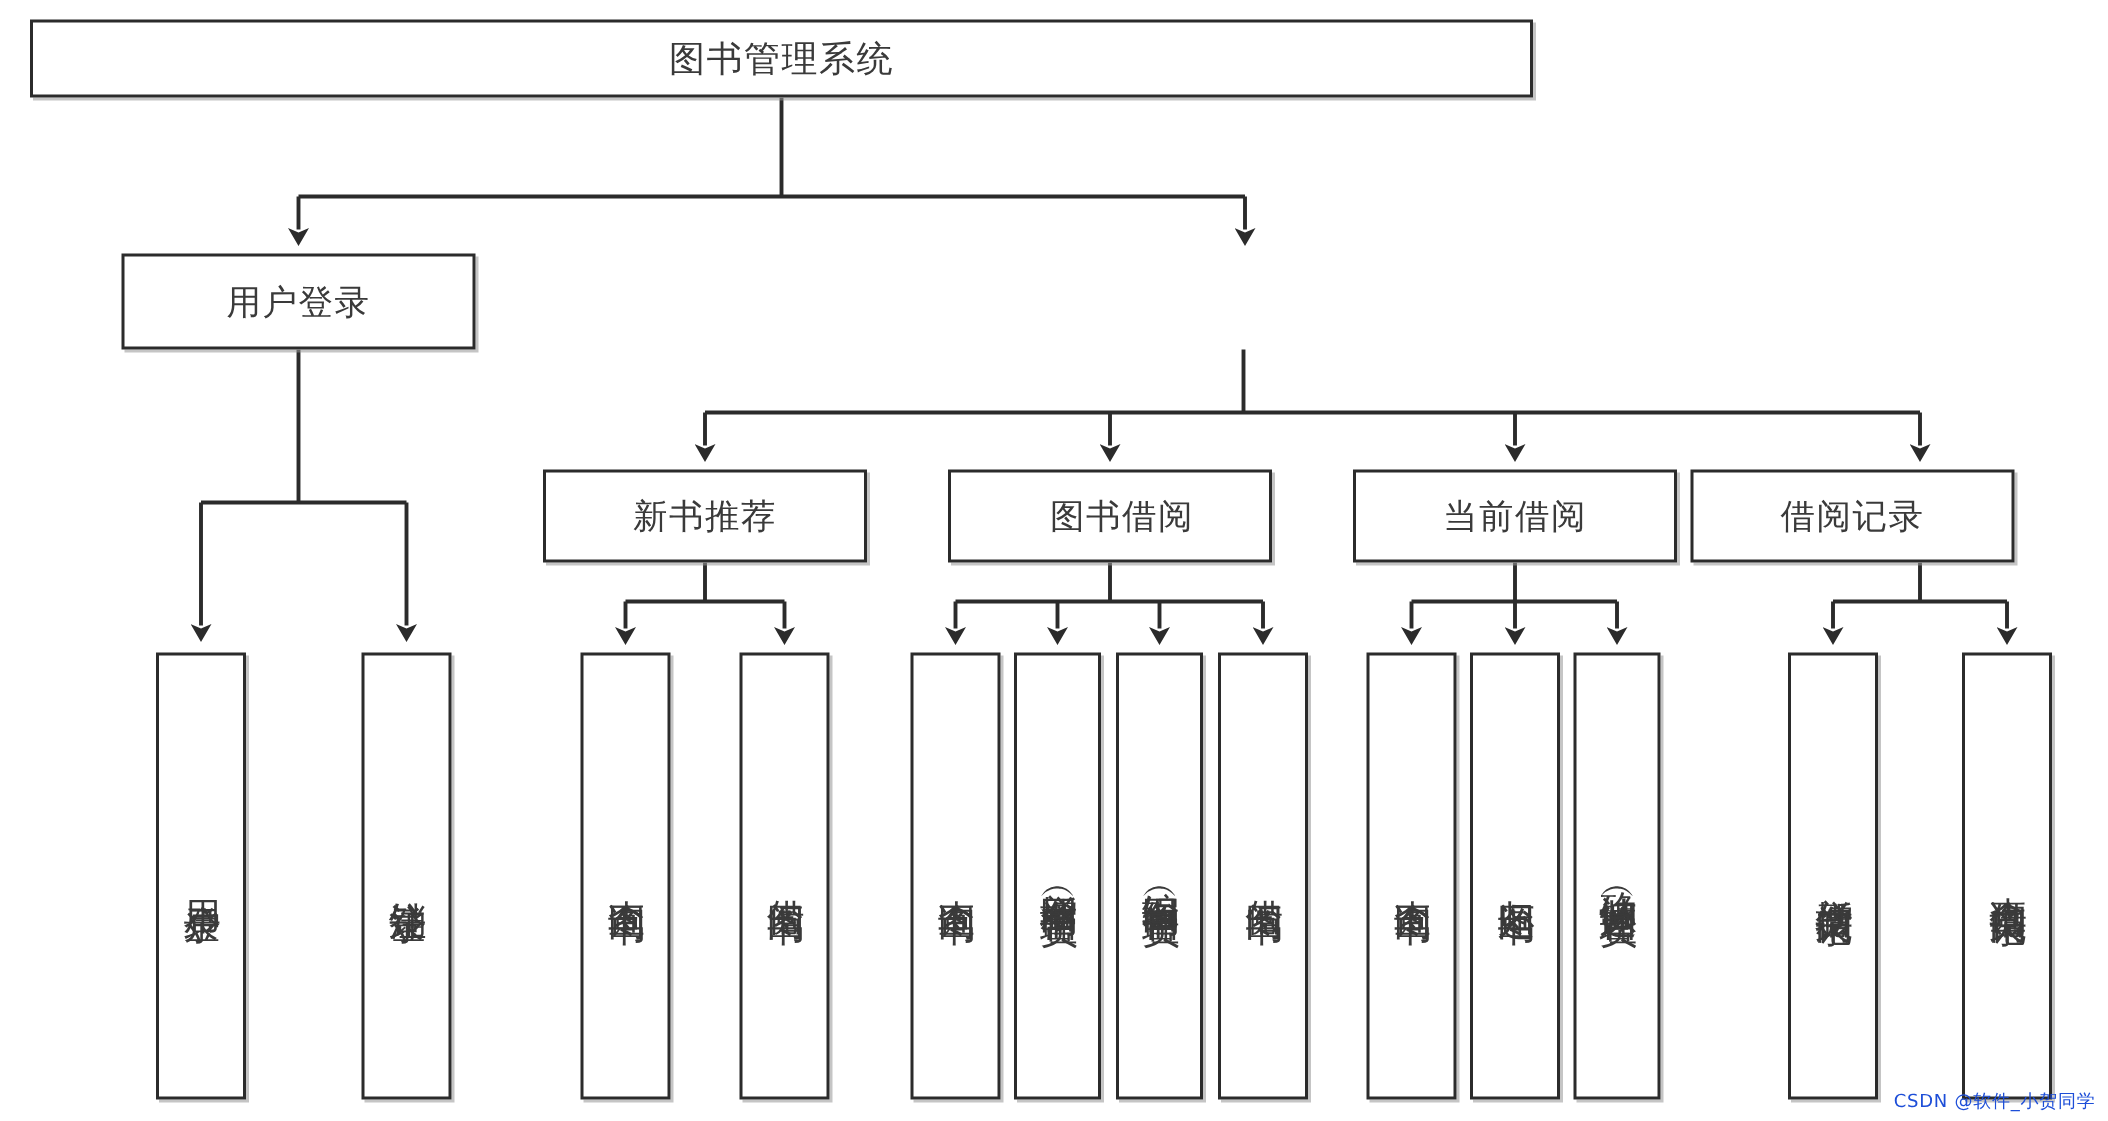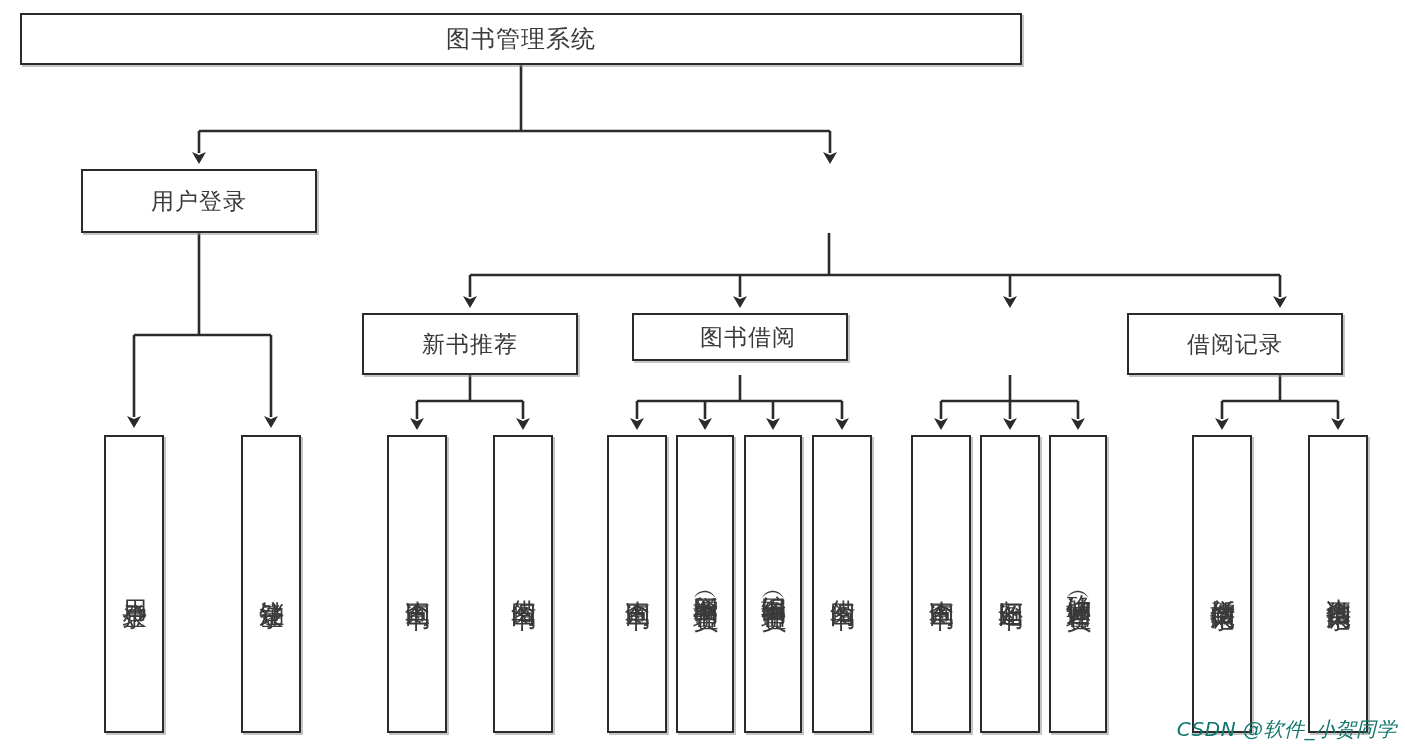--- a/index.html
+++ b/index.html
@@ -10,22 +10,22 @@
         border:2.5px solid #2b2b2b;display:flex;align-items:center;
         justify-content:center;box-shadow:2px 2px 0 rgba(150,150,150,.55);}
   .node .lbl{color:#3a3a3a;white-space:nowrap;}
   .h-node .lbl{font-size:23px;letter-spacing:1px;}
   .root .lbl{font-size:24px;letter-spacing:1px;}
   .leaf{align-items:center;justify-content:center;}
   .leaf .lbl{writing-mode:vertical-rl;text-orientation:upright;
              font-size:25px;line-height:1.22;letter-spacing:2px;
              white-space:normal;max-height:270px;}
   .leaf.tall .lbl{max-height:unset;}
-  .wm{position:absolute;right:8px;bottom:4px;font-size:20px;color:#0f766e;
-      letter-spacing:.5px;white-space:nowrap;font-style:italic;}
+  .wm{position:absolute;right:8px;bottom:4px;font-size:12px;color:#1d4ed8;
+      letter-spacing:.5px;white-space:nowrap;}
 </style>
 </head>
 <body>
 
 <div id="canvas">
 
   <svg class="wires" viewBox="0 0 1405 747" xmlns="http://www.w3.org/2000/svg">
     <defs>
       <marker id="ah" markerWidth="12" markerHeight="14" refX="1" refY="7" orient="auto" markerUnits="userSpaceOnUse">
         <path d="M0,0 L12,7 L0,14 L3,7 Z" fill="#2b2b2b"></path>
@@ -79,22 +79,25 @@
     <span class="lbl">图书管理系统</span>
   </div>
 
   <div class="node h-node" style="left:81px;top:169px;width:236px;height:64px;">
     <span class="lbl">用户登录</span>
   </div>
 
   <div class="node h-node" style="left:362px;top:313px;width:216px;height:62px;">
     <span class="lbl">新书推荐</span>
   </div>
-  <div class="node h-node" style="left:632px;top:313px;width:216px;height:48px;padding-left:16px;">
+  <div class="node h-node" style="left:632px;top:313px;width:216px;height:62px;padding-left:16px;">
     <span class="lbl">图书借阅</span>
+  </div>
+  <div class="node h-node" style="left:902px;top:313px;width:216px;height:62px;">
+    <span class="lbl">当前借阅</span>
   </div>
   <div class="node h-node" style="left:1127px;top:313px;width:216px;height:62px;">
     <span class="lbl">借阅记录</span>
   </div>
 
   <div class="node leaf" style="left:104px;top:435px;width:60px;height:298px;">
     <span class="lbl">用户登录</span>
   </div>
   <div class="node leaf" style="left:241px;top:435px;width:60px;height:298px;">
     <span class="lbl">注销登录</span>

